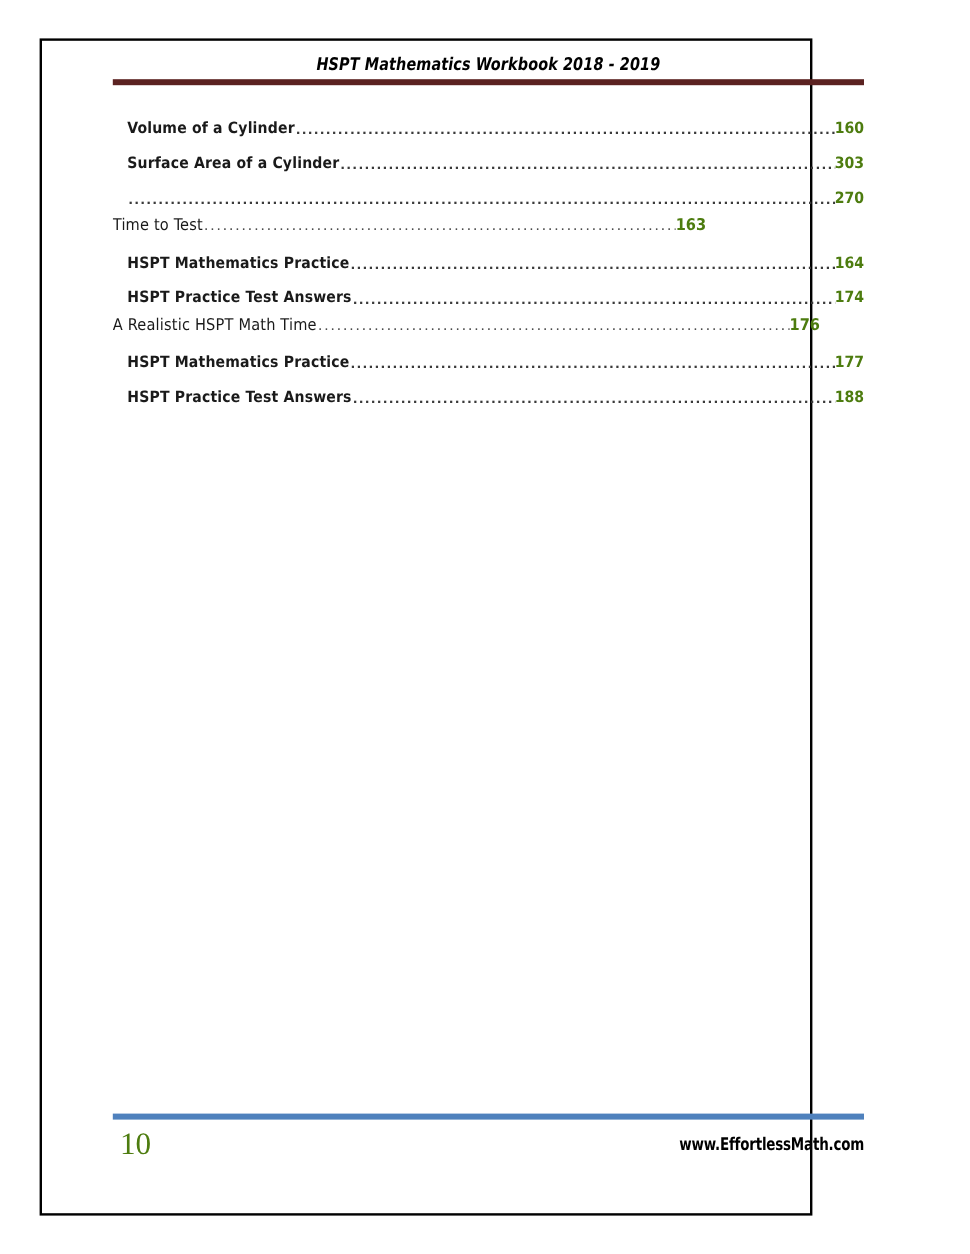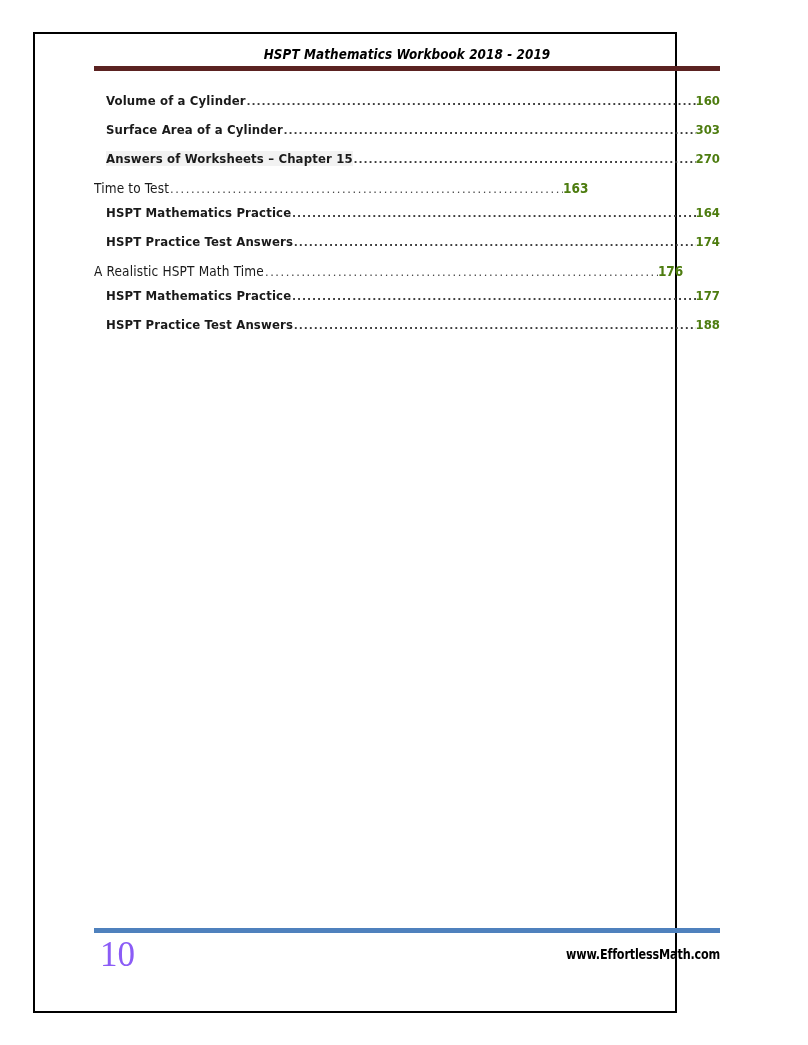--- a/index.html
+++ b/index.html
@@ -90,20 +90,21 @@
   .toc-entry.level-1 .toc-label   { font-weight: normal; }
   .toc-entry.level-1 .toc-page    { font-weight: bold; font-size: 13.5px; }
   .toc-entry.level-1 .toc-leader  { flex: 0 0 auto; }
 
   
   .toc-entry.level-2 {
     height: 29px;
     font-size: 13px;
     font-weight: bold;
     padding-left: 12px;
+    align-items: center;
   }
   .toc-entry.level-2 .toc-leader  { flex: 1 1 auto; }
   .toc-entry.level-2 .toc-page    { font-weight: bold; font-size: 13px; }
 
   .toc-label {
     flex: 0 0 auto;
     font-family: "DejaVu Sans Condensed", "Liberation Sans Narrow", "Liberation Sans", sans-serif;
     letter-spacing: 0.15px;
   }
   .toc-entry.highlighted .toc-label {
@@ -147,23 +148,23 @@
   }
   .doc-footer-row {
     display: flex;
     align-items: center;
     justify-content: space-between;
     margin-top: 6px;
     height: 30px;
   }
   .footer-page-number {
     font-family: "Liberation Serif", "DejaVu Serif", serif;
-    font-size: 35px;
+    font-size: 26px;
     font-weight: normal;
-    color: #8b5cf6;
+    color: #4d7c0f;
     line-height: 1;
     padding-left: 6px;
   }
   .footer-site {
     font-family: "DejaVu Sans Condensed", "Liberation Sans Narrow", "Liberation Sans", sans-serif;
     font-weight: bold;
     font-size: 14.5px;
     color: #000000;
     letter-spacing: -0.2px;
     transform: scaleX(0.86);
@@ -187,21 +188,20 @@
           <span class="toc-label">Volume of a Cylinder</span>
           <span class="toc-leader">...............................................................................................................................................................</span>
           <span class="toc-page">160</span>
         </div>
         <div class="toc-entry level-2">
           <span class="toc-label">Surface Area of a Cylinder</span>
           <span class="toc-leader">...............................................................................................................................................................</span>
           <span class="toc-page">303</span>
         </div>
         <div class="toc-entry level-2 highlighted">
-          <span class="toc-label">Answers of Worksheets – Chapter 15</span>
           <span class="toc-leader">...............................................................................................................................................................</span>
           <span class="toc-page">270</span>
         </div>
         <div class="toc-entry level-1">
           <span class="toc-label">Time to Test</span>
           <span class="toc-leader">...............................................................................................................................................................</span>
           <span class="toc-page">163</span>
         </div>
         <div class="toc-entry level-2">
           <span class="toc-label">HSPT  Mathematics Practice</span>

